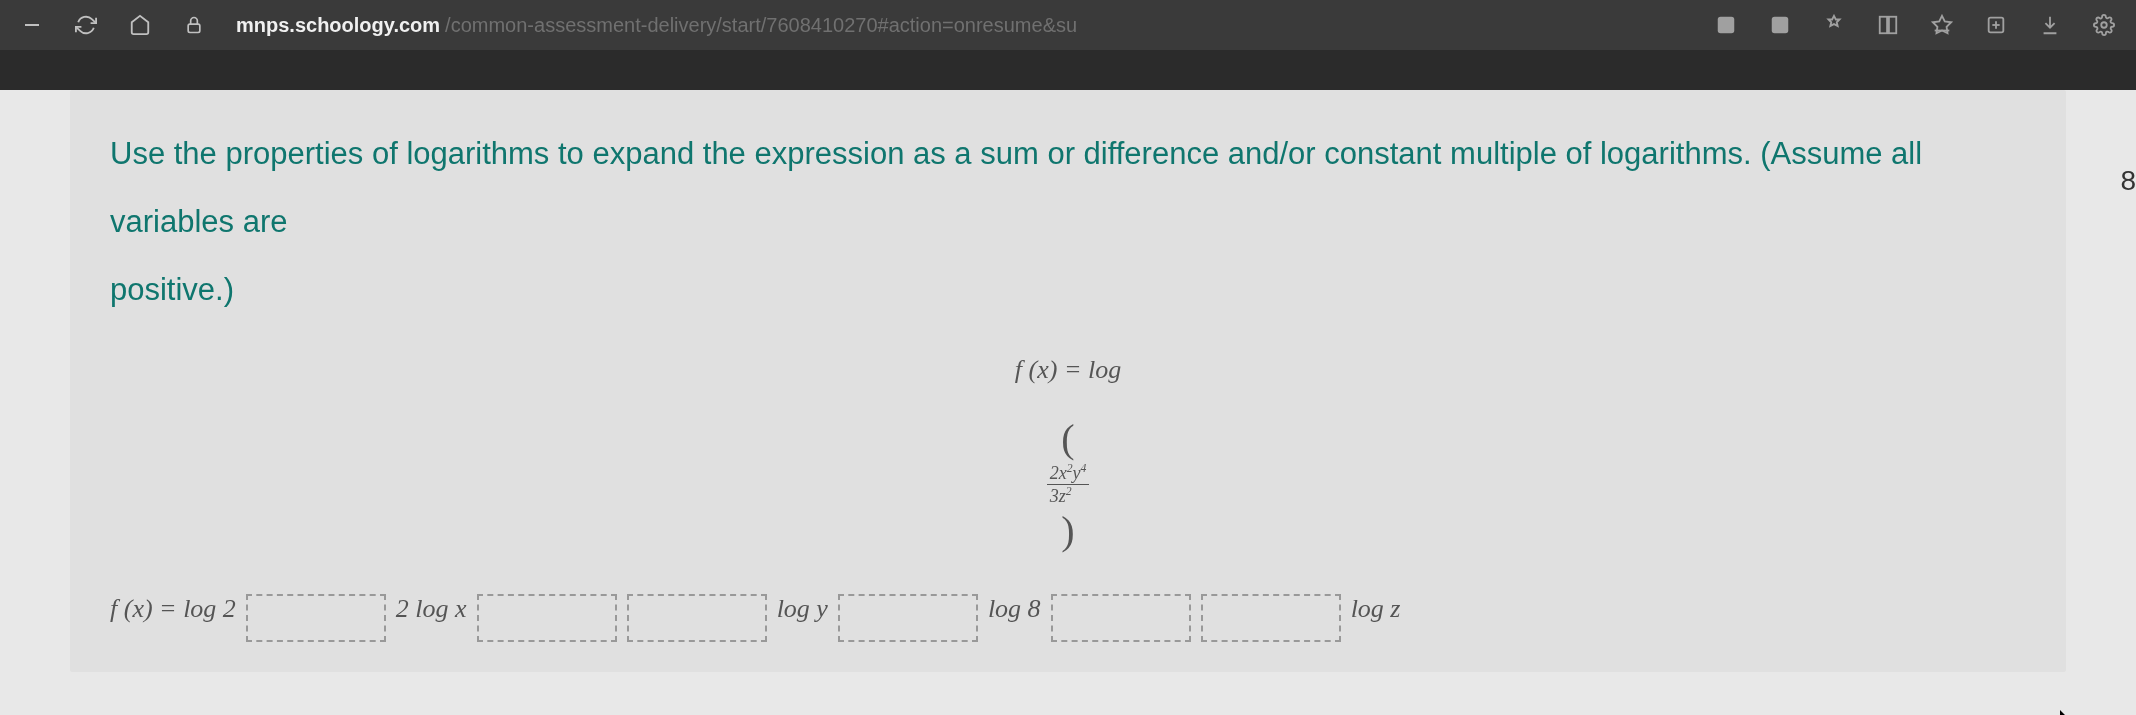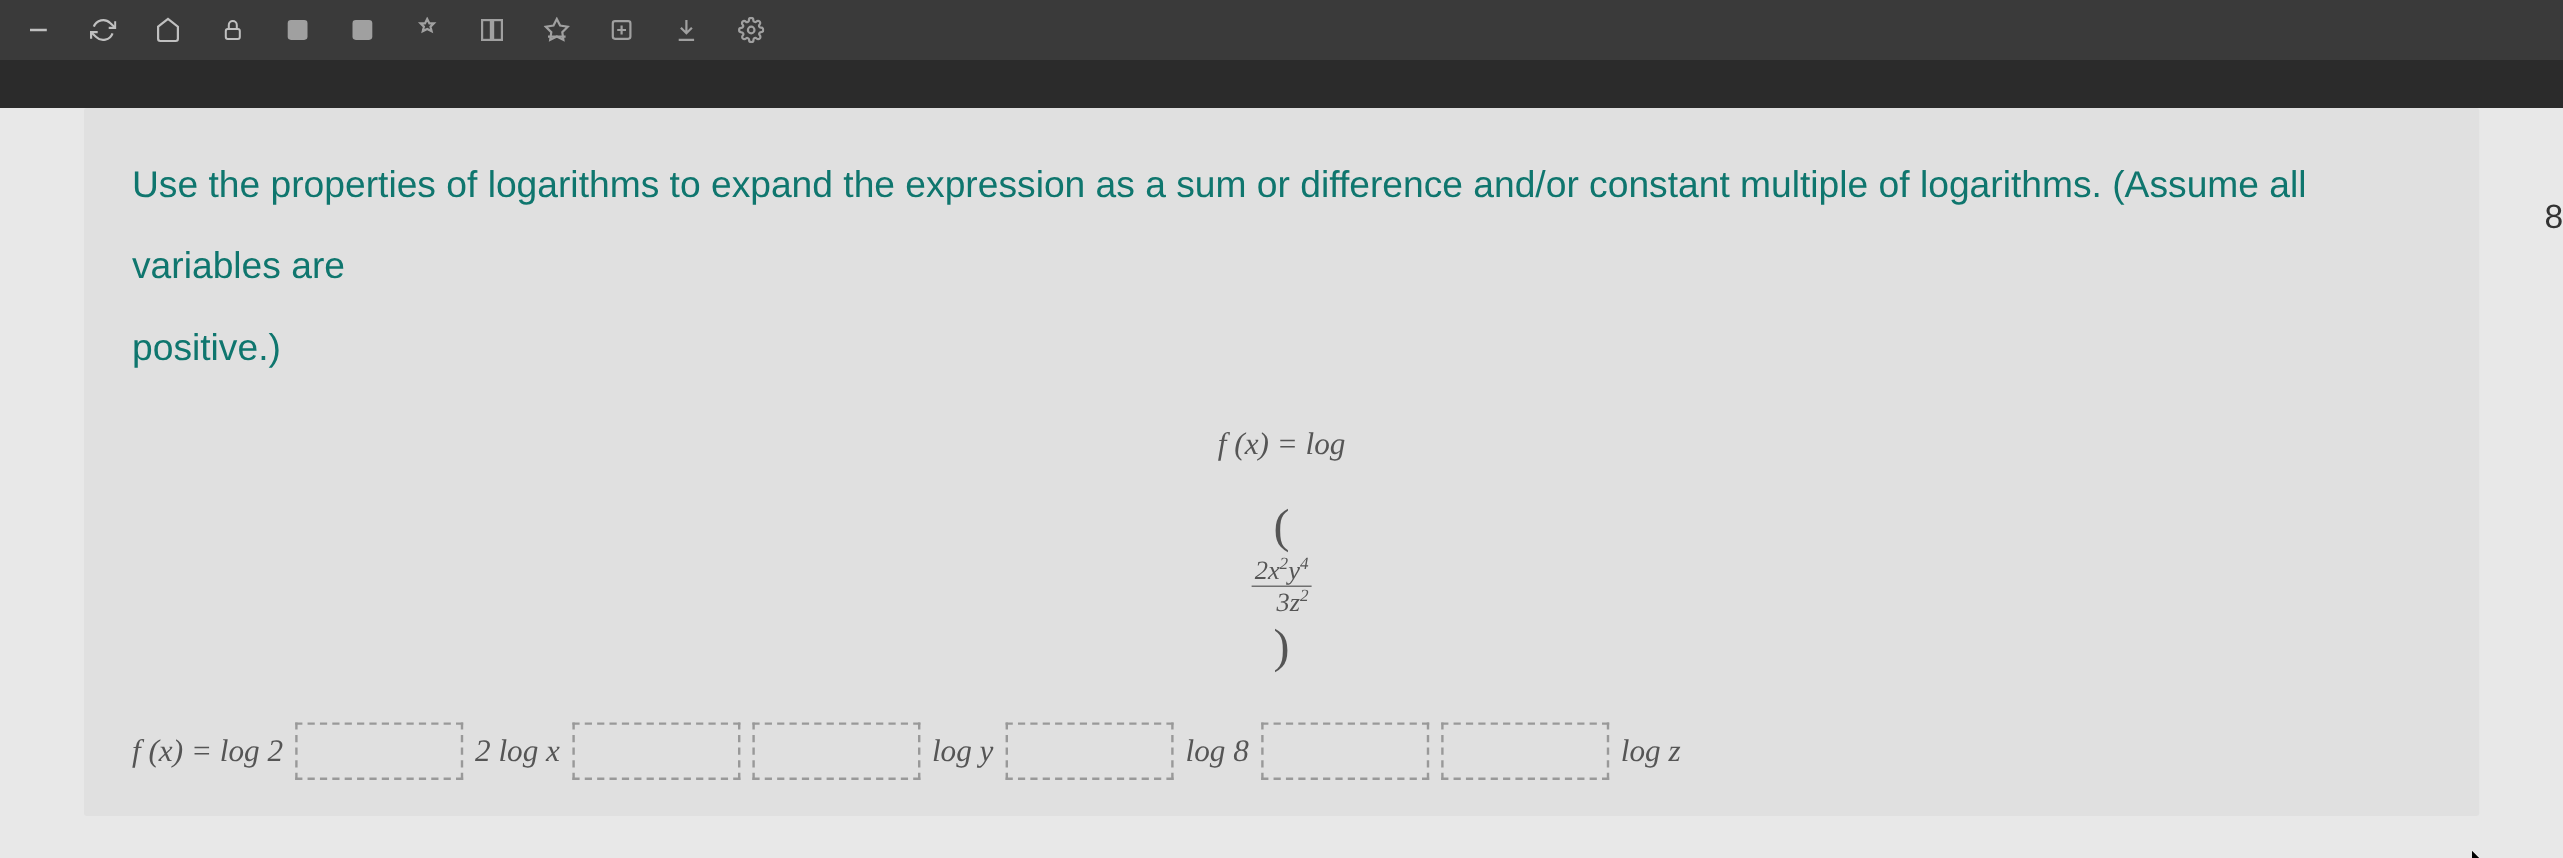--- a/index.html
+++ b/index.html
@@ -99,39 +99,39 @@
       font-style: italic;
       font-family: 'Times New Roman', serif;
       margin: 30px 0 40px 0;
       display: flex;
       align-items: center;
       flex-direction: column;
     }
     .fraction {
       display: inline-flex;
       flex-direction: column;
-      align-items: flex-end;
-      font-size: 22px;
+      align-items: flex-start;
+      font-size: 18px;
       margin: 0 4px;
       vertical-align: middle;
     }
     .fraction .num {
       border-bottom: 1.5px solid #555;
       padding: 0 3px;
     }
     .fraction .den {
       padding: 0 3px;
     }
     .sup {
       font-size: 0.65em;
       vertical-align: super;
     }
     .answer-row {
       display: flex;
-      align-items: center;
+      align-items: flex-start;
       gap: 10px;
       font-size: 26px;
       color: #555;
       font-family: 'Times New Roman', serif;
       margin-top: 20px;
     }
     .answer-row .label {
       font-style: italic;
     }
     .answer-box {
@@ -175,20 +175,24 @@
     <svg width="22" height="22" viewBox="0 0 24 24" fill="none" stroke="currentColor" stroke-width="2">
         <path d="M3 9l9-7 9 7v11a2 2 0 01-2 2H5a2 2 0 01-2-2z"></path>
       </svg>
   </span>
   <span class="icon">
     <svg width="20" height="20" viewBox="0 0 24 24" fill="none" stroke="currentColor" stroke-width="2">
         <rect x="5" y="11" width="14" height="10" rx="2"></rect>
         <path d="M8 11V7a4 4 0 018 0v4"></path>
       </svg>
   </span>
+  <div class="url">
+    <span class="domain">mnps.schoology.com</span>
+    <span class="path">/common-assessment-delivery/start/7608410270#action=onresume&amp;su</span>
+  </div>
   <div class="right-icons">
     <span class="icon blue-icon">
       <svg width="22" height="22" viewBox="0 0 24 24" fill="currentColor">
           <rect x="3" y="3" width="18" height="18" rx="3"></rect>
         </svg>
     </span>
     <span class="icon blue-icon">
       <svg width="22" height="22" viewBox="0 0 24 24" fill="currentColor">
           <rect x="3" y="3" width="18" height="18" rx="3"></rect>
         </svg>

